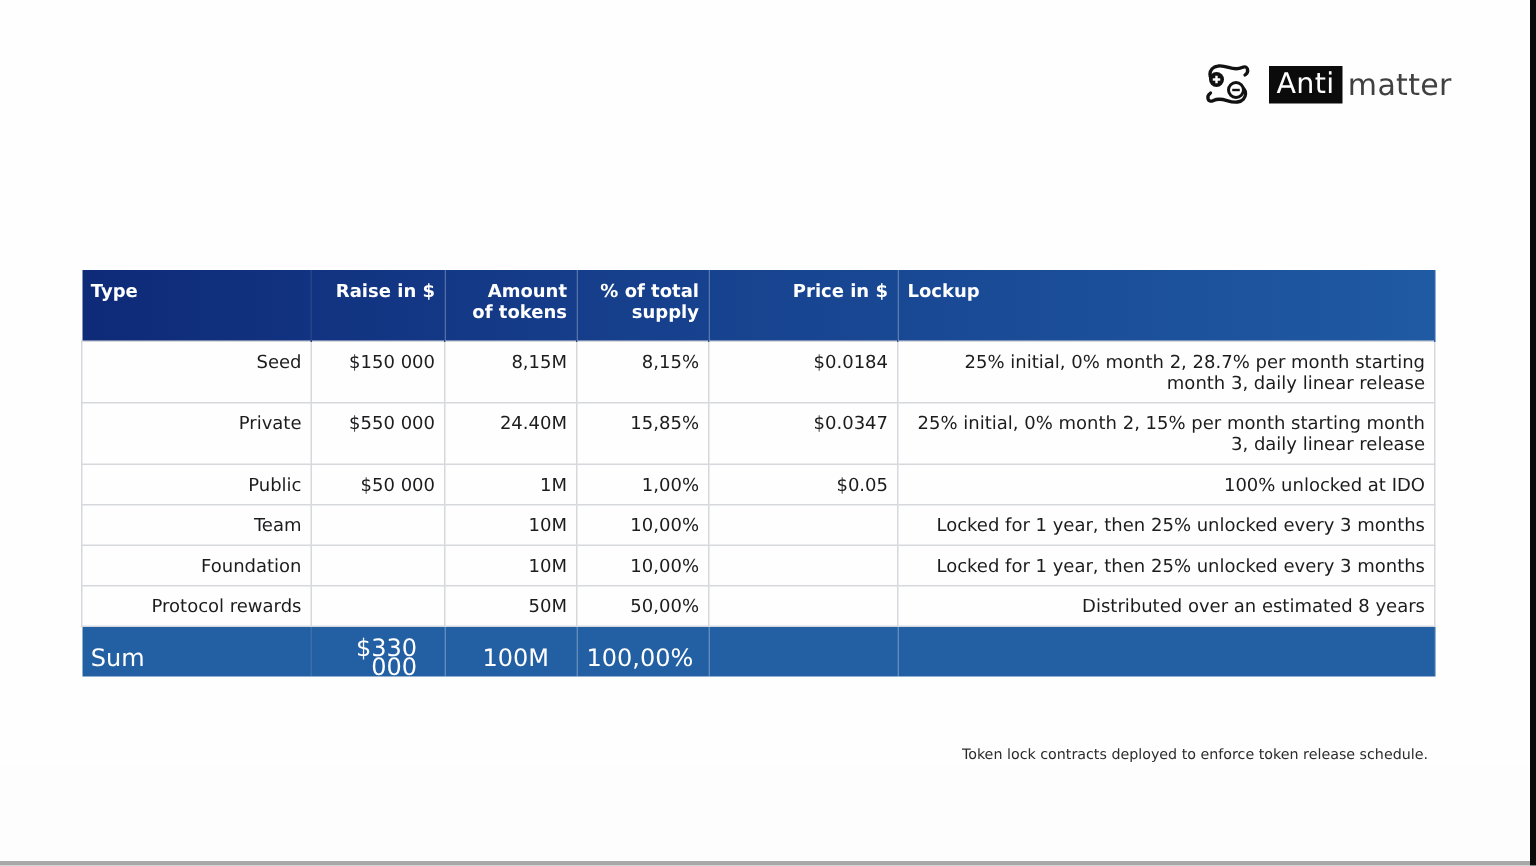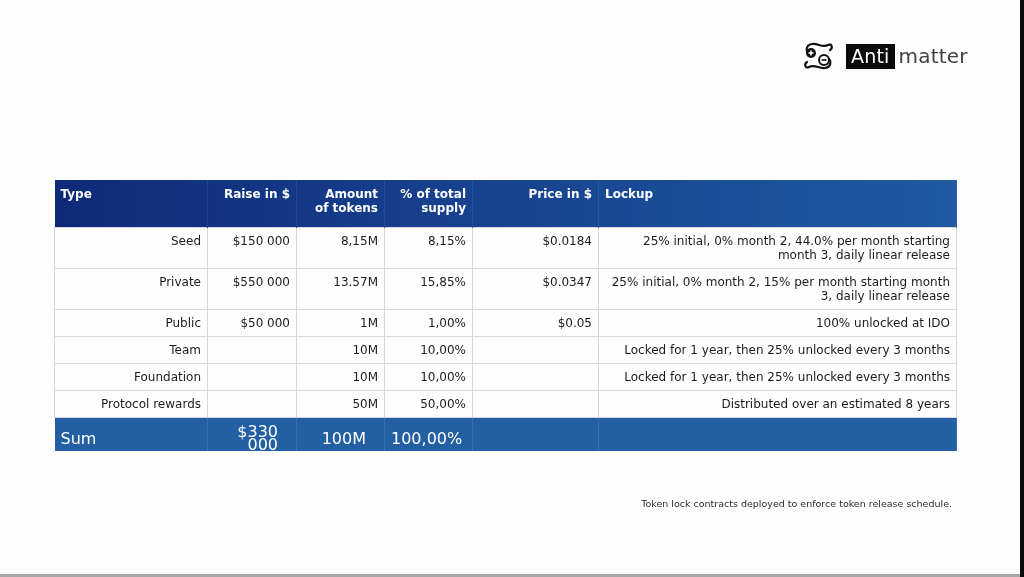--- a/index.html
+++ b/index.html
@@ -107,26 +107,26 @@
         <th class="l">Lockup</th>
       </tr>
     </thead>
     <tbody>
       <tr class="tall">
         <td class="l">Seed</td>
         <td>$150 000</td>
         <td>8,15M</td>
         <td>8,15%</td>
         <td>$0.0184</td>
-        <td class="l">25% initial, 0% month 2, 44.0% per month starting month 3, daily linear release</td>
+        <td class="l">25% initial, 0% month 2, 28.7% per month starting month 3, daily linear release</td>
       </tr>
       <tr class="tall">
         <td class="l">Private</td>
         <td>$550 000</td>
-        <td>13.57M</td>
+        <td>24.40M</td>
         <td>15,85%</td>
         <td>$0.0347</td>
         <td class="l">25% initial, 0% month 2, 15% per month starting month 3, daily linear release</td>
       </tr>
       <tr class="short">
         <td class="l">Public</td>
         <td>$50 000</td>
         <td>1M</td>
         <td>1,00%</td>
         <td>$0.05</td>

